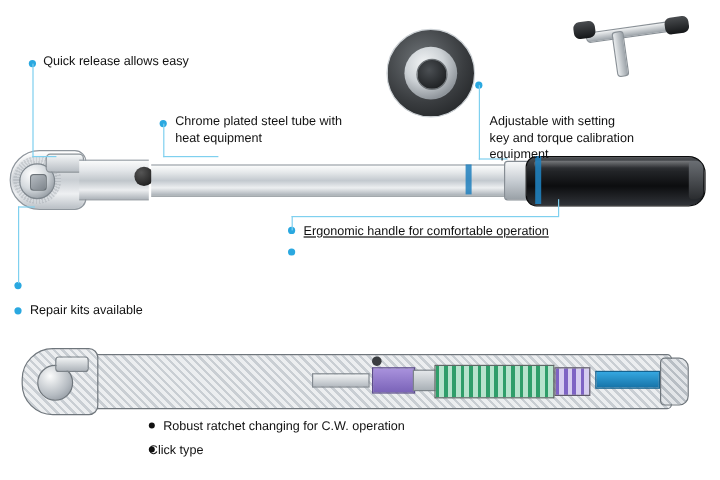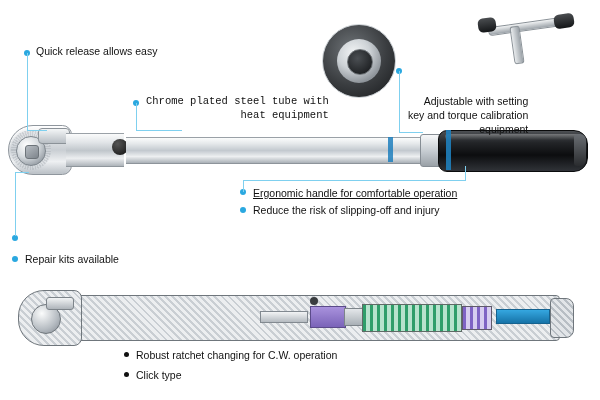--- a/index.html
+++ b/index.html
@@ -4,21 +4,21 @@
 <style>
   html,body{margin:0;padding:0;}
   body{
     width:600px;height:400px;
     background:#ffffff;
     font-family:"Liberation Sans", sans-serif;
     position:relative;
     overflow:hidden;
     color:#1a1a1a;
   }
-  .stage{position:absolute;inset:0;text-align:right;}
+  .stage{position:absolute;inset:0;}
 
   
   .callout{position:absolute;font-size:10.5px;line-height:14px;color:#111;white-space:nowrap;}
   .callout .ln{display:block;}
   .bullet{position:absolute;width:6px;height:6px;border-radius:50%;background:#2aa8e0;}
   .bullet.dark{background:#111;width:5px;height:5px;}
   .leader{position:absolute;background:#7fd0ef;height:1px;}
 
   
   .wrench{position:absolute;left:8px;top:120px;width:578px;height:60px;}
@@ -225,21 +225,21 @@
   <div class="bullet" style="left:24px;top:50px;"></div>
   <div class="leader" style="left:27px;top:53px;width:1px;height:78px;"></div>
   <div class="leader" style="left:27px;top:130px;width:20px;height:1px;"></div>
   <div class="callout" style="left:36px;top:44px;">
     <span class="ln">Quick release allows easy</span>
   </div>
 
   <div class="bullet" style="left:133px;top:100px;"></div>
   <div class="leader" style="left:136px;top:103px;width:1px;height:28px;"></div>
   <div class="leader" style="left:136px;top:130px;width:46px;height:1px;"></div>
-  <div class="callout" style="left:146px;top:94px;font-family:Liberation Mono, monospace;">
+  <div class="callout" style="left:146px;top:94px;">
     <span class="ln">Chrome plated steel tube with</span>
     <span class="ln">heat equipment</span>
   </div>
 
   <div class="bullet" style="left:396px;top:68px;"></div>
   <div class="leader" style="left:399px;top:71px;width:1px;height:62px;"></div>
   <div class="leader" style="left:399px;top:132px;width:24px;height:1px;"></div>
   <div class="callout" style="left:408px;top:62px;margin-top:32px;">
     <span class="ln">Adjustable with setting</span>
     <span class="ln">key and torque calibration</span>
@@ -249,23 +249,20 @@
   <div class="bullet" style="left:240px;top:189px;"></div>
   <div class="leader" style="left:243px;top:192px;width:1px;height:0px;"></div>
   <div class="leader" style="left:243px;top:180px;width:1px;height:12px;"></div>
   <div class="leader" style="left:243px;top:180px;width:222px;height:1px;"></div>
   <div class="leader" style="left:465px;top:166px;width:1px;height:15px;"></div>
   <div class="callout" style="left:253px;top:186px;text-decoration:underline;">
     <span class="ln">Ergonomic handle for comfortable operation</span>
   </div>
 
   <div class="bullet" style="left:240px;top:207px;"></div>
-  <div class="callout" style="left:253px;top:203px;">
-    <span class="ln">Reduce the risk of slipping-off and injury</span>
-  </div>
 
   <div class="bullet" style="left:12px;top:235px;"></div>
   <div class="leader" style="left:15px;top:172px;width:1px;height:64px;"></div>
   <div class="leader" style="left:15px;top:172px;width:14px;height:1px;"></div>
 
   <div class="bullet" style="left:12px;top:256px;"></div>
   <div class="callout" style="left:25px;top:252px;">
     <span class="ln">Repair kits available</span>
   </div>
 
@@ -284,17 +281,17 @@
     <div class="blue"></div>
     <div class="endcap"></div>
   </div>
 
   <div class="bullet dark" style="left:124px;top:352px;"></div>
   <div class="callout" style="left:136px;top:348px;">
     <span class="ln">Robust ratchet changing for C.W. operation</span>
   </div>
 
   <div class="bullet dark" style="left:124px;top:372px;"></div>
-  <div class="callout" style="left:136px;top:368px;">
+  <div class="callout" style="left:124px;top:368px;">
     <span class="ln">Click type</span>
   </div>
 
 </div>
 
 </body></html>

